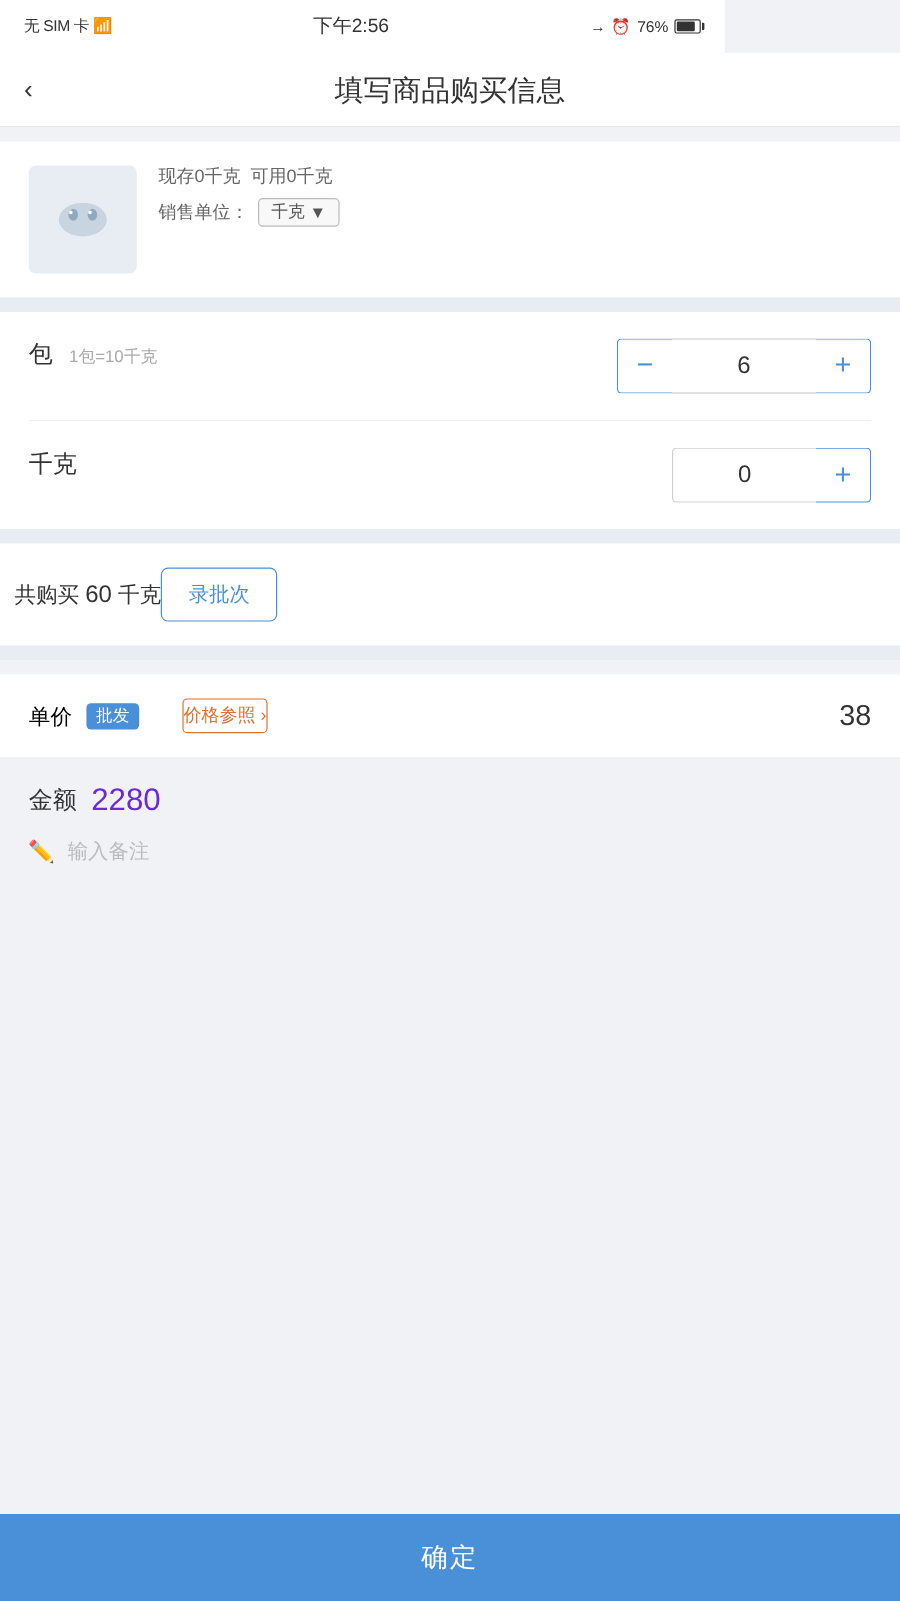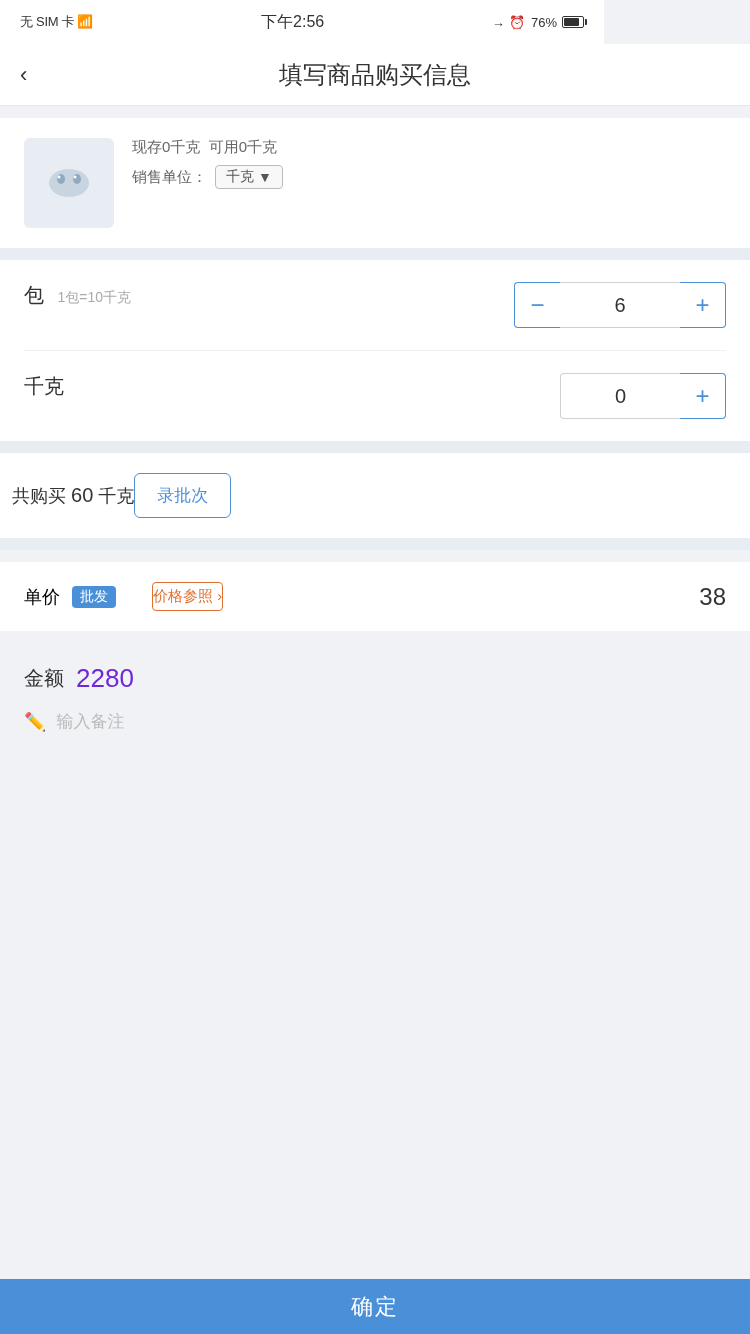--- a/index.html
+++ b/index.html
@@ -207,21 +207,21 @@
       align-items: center;
       gap: 4px;
       cursor: pointer;
       margin-left: 24px;
     }
     .price-value { margin-left: auto; font-size: 24px; color: #333; font-weight: 500; }
 
     
     .amount-section {
       background: #f0f2f5;
-      padding: 32px 24px 12px 24px;
+      padding: 20px 24px 12px 24px;
     }
     .amount-row { display: flex; align-items: center; margin-bottom: 16px; }
     .amount-label { font-size: 20px; color: #333; }
     .amount-value { font-size: 26px; color: #6d28d9; font-weight: 500; margin-left: 12px; }
     .note-row {
       display: flex;
       align-items: center;
       gap: 10px;
       color: #aaa;
       font-size: 17px;
@@ -233,21 +233,21 @@
       background: #f0f2f5;
       min-height: 340px;
     }
 
     
     .confirm-btn {
       position: fixed;
       bottom: 0;
       left: 0;
       width: 750px;
-      height: 55px;
+      height: 72px;
       background: #4a90d9;
       color: #fff;
       font-size: 22px;
       border: none;
       cursor: pointer;
       display: flex;
       align-items: center;
       justify-content: center;
       letter-spacing: 2px;
       text-align: center;

